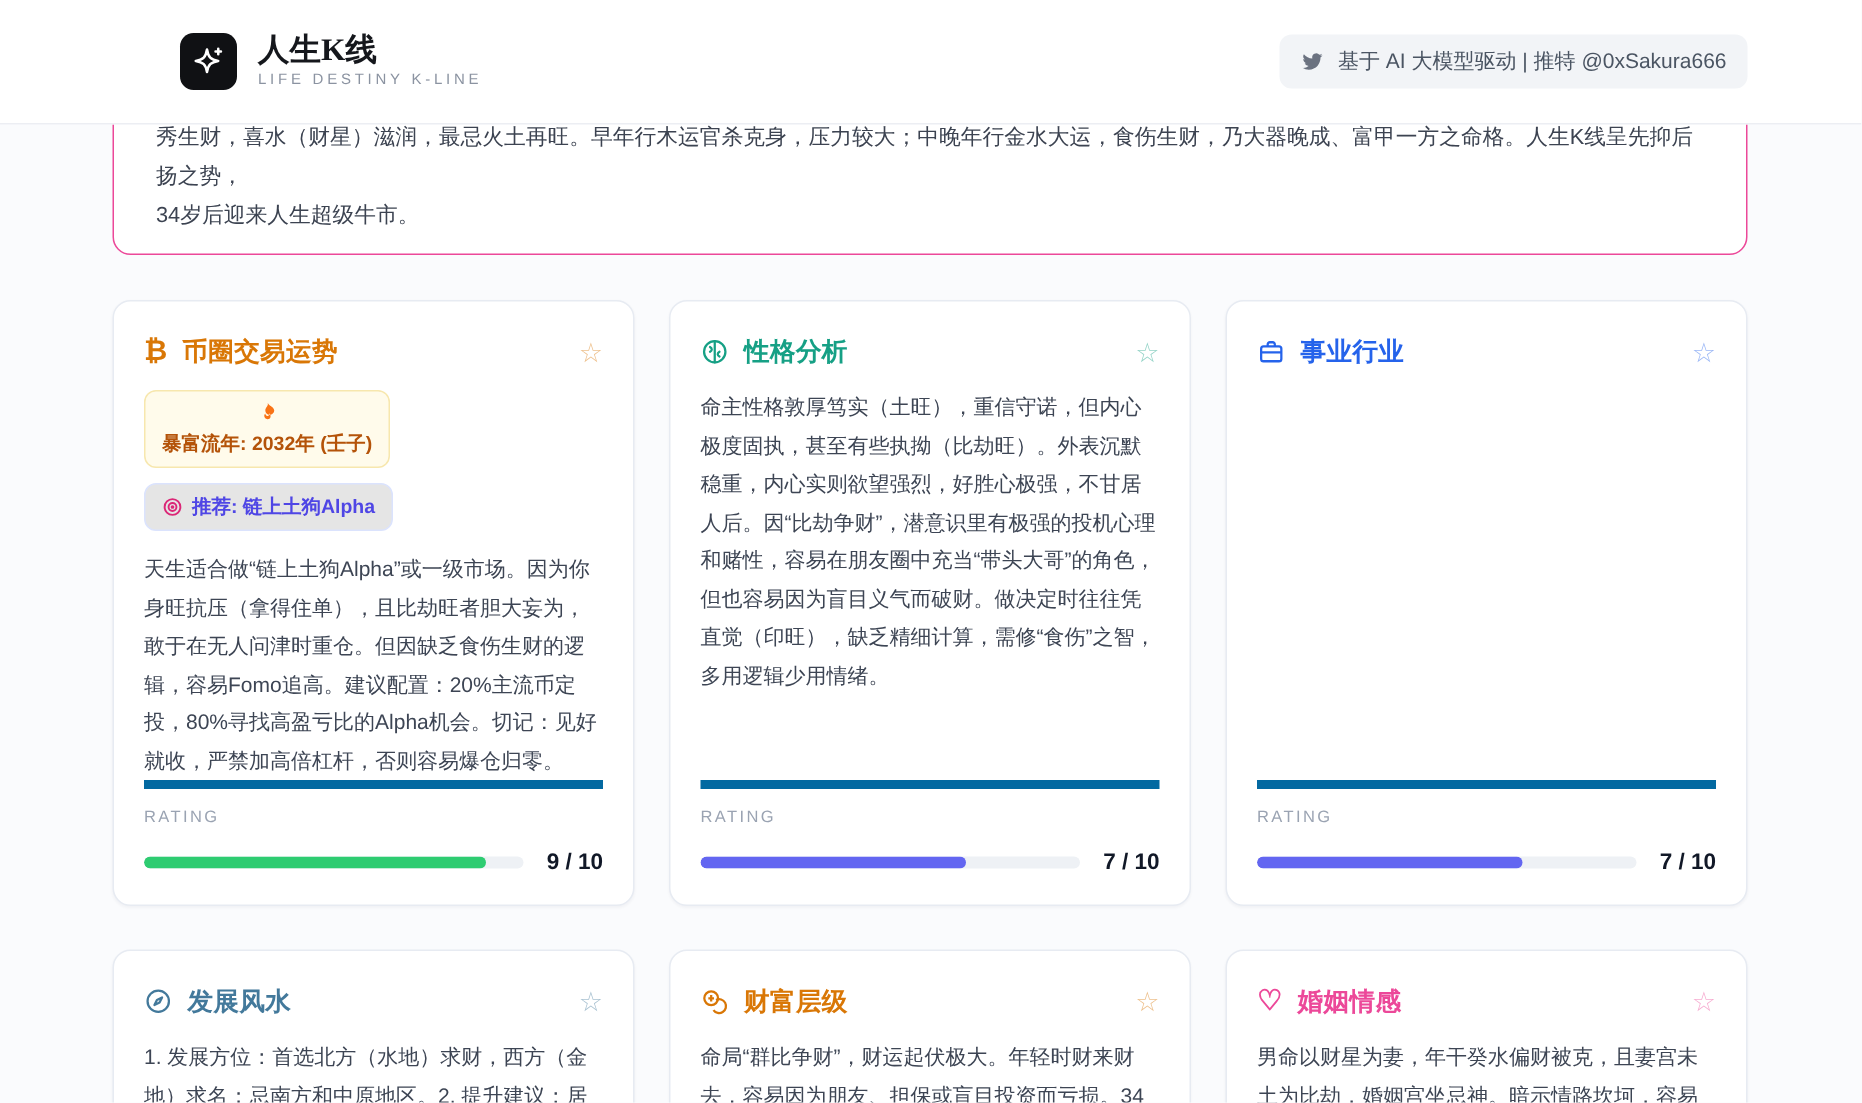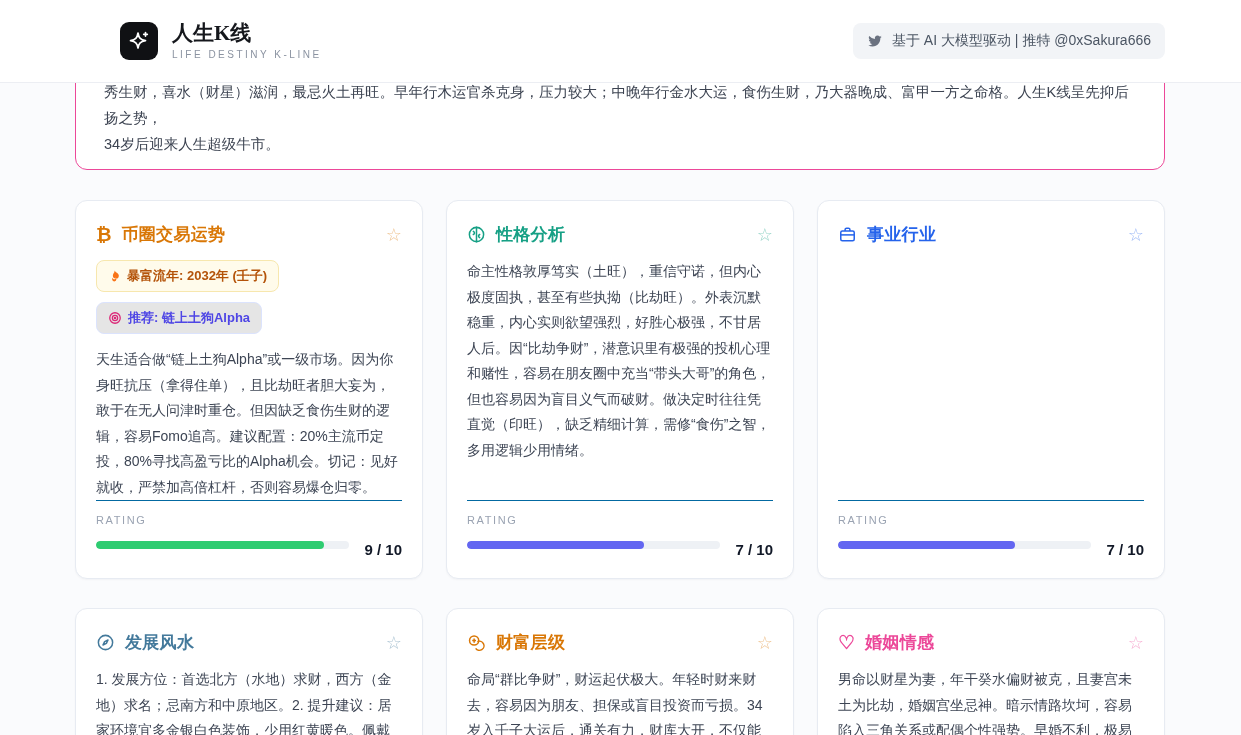--- a/index.html
+++ b/index.html
@@ -10,21 +10,21 @@
     color:#374151;
   }
   
   .header {
     position:relative; z-index:10;
     height:83px; background:#fff;
     border-bottom:1px solid #eceef3;
     display:flex; align-items:center; justify-content:space-between;
     padding:0 76px 0 75px;
   }
-  .brand { display:flex; align-items:center; gap:14px;padding-left:45px; }
+  .brand { display:flex; align-items:flex-start; gap:14px;padding-left:45px; }
   .logo {
     width:38px; height:38px; background:#101114; border-radius:9px;
     display:flex; align-items:center; justify-content:center; flex:0 0 auto;
   }
   .brand-title {
     font-family:"Liberation Serif", serif;
     font-size:21px; font-weight:700; color:#15171c; line-height:1.1;
   }
   .brand-sub {
     font-size:10px; color:#8b93a1; letter-spacing:2.5px; margin-top:3px;
@@ -57,26 +57,26 @@
   .card-icon { color:var(--accent); display:flex; align-items:center; }
   .card-icon .glyph { font-size:19px; font-weight:700; line-height:1; }
   .card-title { font-size:17px; font-weight:700; color:var(--accent); letter-spacing:.3px; }
   .star { margin-left:auto; font-size:18px; line-height:1; color:var(--accent); opacity:.45; cursor:pointer; }
   .badges { display:flex; gap:10px; margin:1px 0 13px; flex-wrap:wrap; }
   .badge {
     display:inline-flex; align-items:center; gap:6px;
     font-size:13px; font-weight:700; padding:6px 11px; border-radius:8px;
     white-space:nowrap;
   }
-  .badge-flame { background:#fffbeb; border:1px solid #f7e7ae; color:#b45309; }
+  .badge-flame { background:#fffbeb; border:1px solid #f7e7ae; color:#b45309;flex-direction:column; }
   .badge-target { background:#e5e5e5; border:1px solid #dbe3fd; color:#4f46e5; }
   .card-body { font-size:14px; line-height:25.5px; color:#3d4554; flex:1; }
-  .rating { margin-top:auto; border-top:1px solid #0369a1; padding-top:13px; }
+  .rating { margin-top:auto; border-top:6px solid #0369a1; padding-top:13px; }
   .rating-label { font-size:11px; color:#9aa3b2; letter-spacing:1.6px; margin-bottom:15px; }
-  .rating-row { display:flex; align-items:flex-start; gap:15px; }
+  .rating-row { display:flex; align-items:center; gap:15px; }
   .bar { flex:1; height:8px; background:#eef1f5; border-radius:99px; overflow:hidden; }
   .bar-fill { height:100%; border-radius:99px; }
   .score { font-size:15px; font-weight:700; color:#111827; white-space:nowrap; }
   svg { display:block; }
 </style>
 </head>
 <body>
 
 <header class="header">
   <div class="brand">

